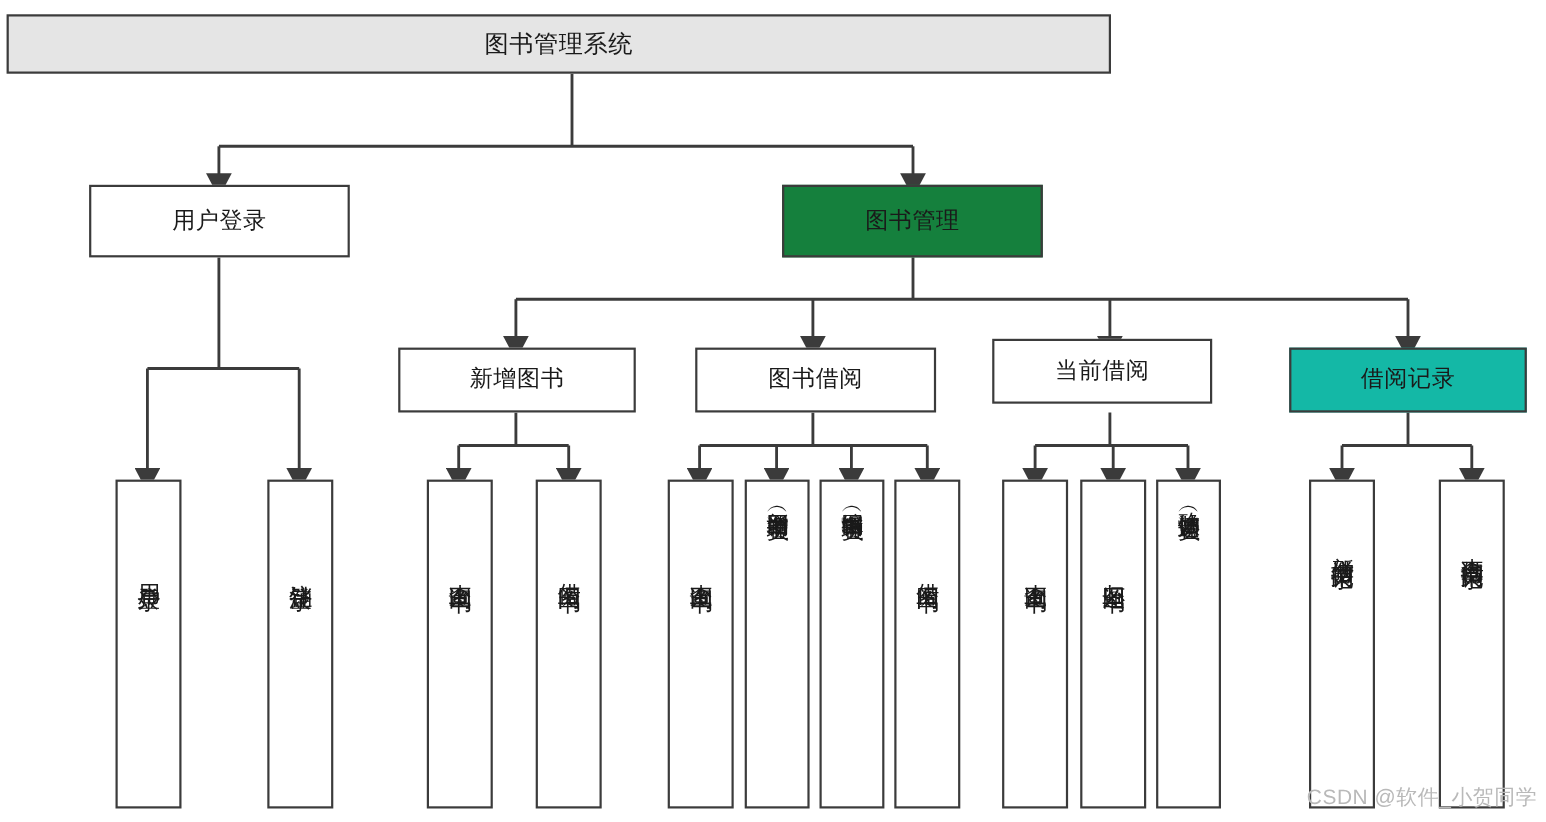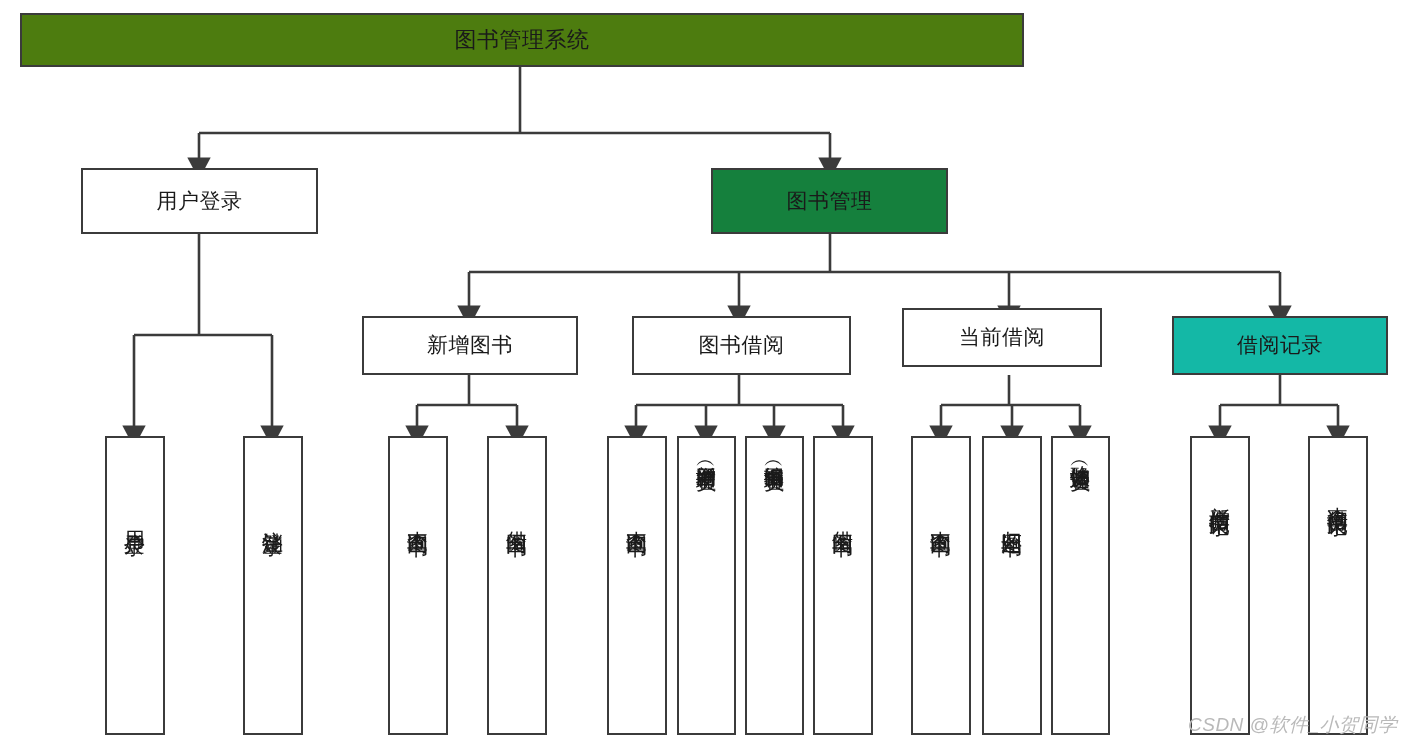--- a/index.html
+++ b/index.html
@@ -77,21 +77,20 @@
   }
   .watermark {
     position: absolute;
     left: 1188px;
     top: 712px;
     font-size: 19px;
     color: #b9b9b9;
     letter-spacing: 0.5px;
     white-space: nowrap;
     font-family: "Liberation Sans", "DejaVu Sans", sans-serif;
-    font-style: italic;
   }
 </style>
 </head>
 <body>
 
 <div id="canvas">
 
   <svg class="connectors" viewBox="0 0 1405 747" xmlns="http://www.w3.org/2000/svg">
     <defs>
       <marker id="arrowhead" markerWidth="9" markerHeight="9" refX="1" refY="4.5" orient="auto" markerUnits="strokeWidth">
@@ -138,21 +137,21 @@
       <line x1="1012" y1="405" x2="1012" y2="428" marker-end="url(#arrowhead)"></line>
       <line x1="1080" y1="405" x2="1080" y2="428" marker-end="url(#arrowhead)"></line>
 
       <line x1="1280" y1="375" x2="1280" y2="405"></line>
       <line x1="1220" y1="405" x2="1338" y2="405"></line>
       <line x1="1220" y1="405" x2="1220" y2="428" marker-end="url(#arrowhead)"></line>
       <line x1="1338" y1="405" x2="1338" y2="428" marker-end="url(#arrowhead)"></line>
     </g>
   </svg>
 
-  <div class="node root horiz" id="n-root" style="left: 20px; top: 13px; width: 1004px; height: 54px; border-color: rgb(59, 59, 59); background: #4d7c0f;">
+  <div class="node root horiz" id="n-root" style="left: 6px; top: 13px; width: 1004px; height: 54px; border-color: rgb(59, 59, 59); background: #e5e5e5;">
     <span class="label">图书管理系统</span>
   </div>
 
   <div class="node horiz" id="n-l2-0" style="left: 81px; top: 168px; width: 237px; height: 66px; border-color: rgb(59, 59, 59); background: rgb(255, 255, 255);">
     <span class="label">用户登录</span>
   </div>
   <div class="node horiz" id="n-l2-1" style="left: 711px; top: 168px; width: 237px; height: 66px; border-color: rgb(59, 59, 59); background: #15803d;">
     <span class="label">图书管理</span>
   </div>
 

